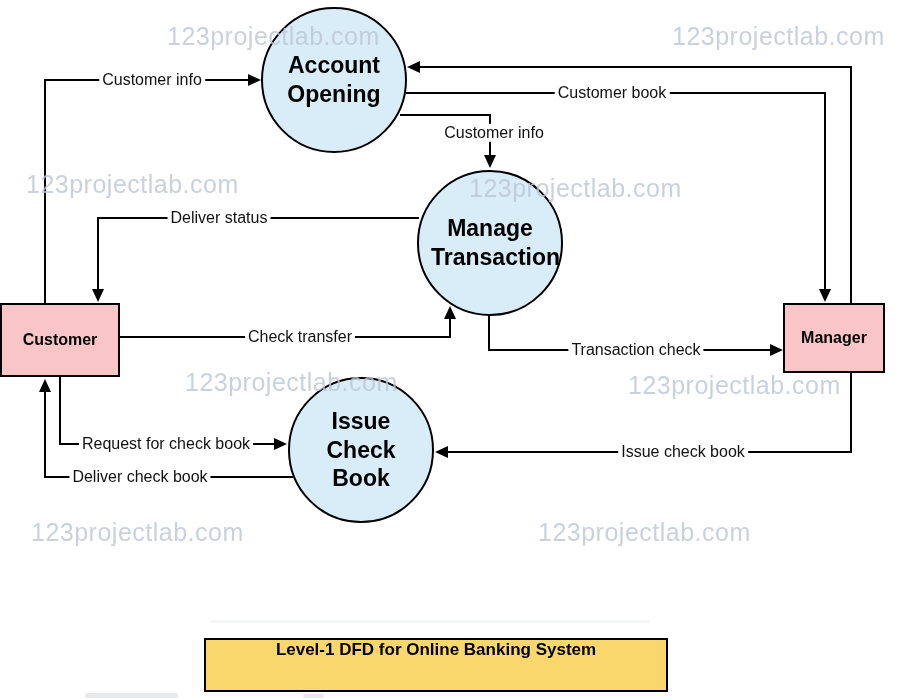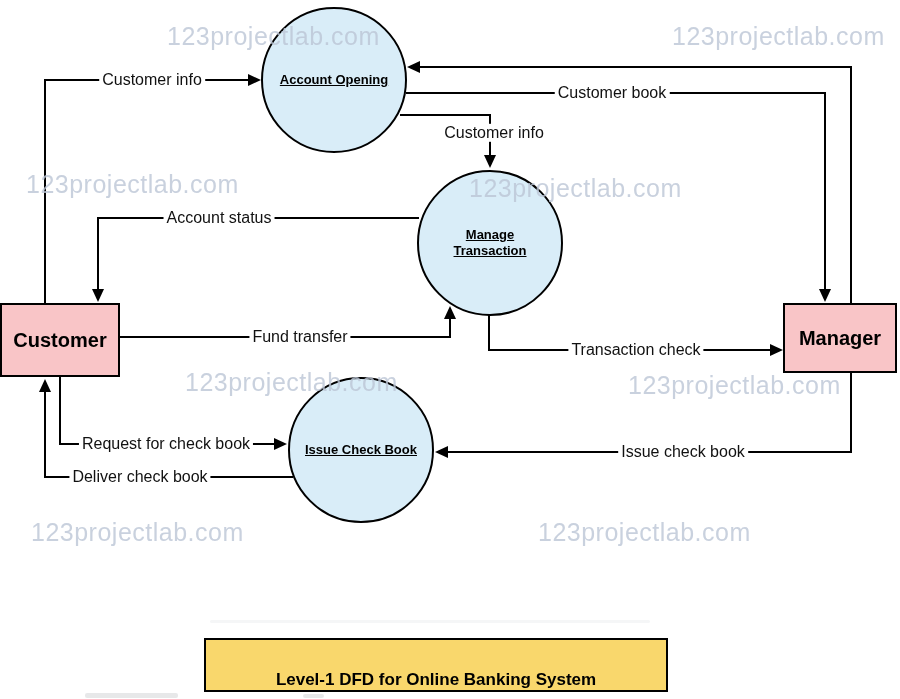--- a/index.html
+++ b/index.html
@@ -25,34 +25,34 @@
   }
   
   .process{
     position:absolute;width:146px;height:146px;border-radius:50%;
     background:var(--process-fill,#d9edf8);border:2px solid var(--line-color,#000);
     box-sizing:border-box;display:flex;align-items:center;justify-content:center;
     z-index:2;
   }
   .process .p-label{
     display:block;width:118px;text-align:center;font-weight:bold;
-    font-size:13px;line-height:1.25;color:#000;text-decoration:underline;
+    font-size:23px;line-height:1.25;color:#000;
   }
   
   .entity{
     position:absolute;background:var(--entity-fill,#f9c5c7);
     border:2px solid var(--line-color,#000);box-sizing:border-box;
     display:flex;align-items:center;justify-content:center;z-index:2;
   }
-  .entity .e-label{font-weight:bold;font-size:20px;color:#000;text-align:right;}
+  .entity .e-label{font-weight:bold;font-size:16px;color:#000;text-align:right;}
   
   .title-box{
     position:absolute;left:204px;top:638px;width:464px;height:54px;
     background:var(--title-fill,#f9d76c);border:2px solid #000;box-sizing:border-box;
-    display:flex;align-items:flex-end;justify-content:center;z-index:2;
+    display:flex;align-items:flex-start;justify-content:center;z-index:2;
   }
   .title-box .t-label{font-weight:bold;font-size:17px;color:#000;}
   
   .wm{
     position:absolute;font-size:25px;color:var(--watermark-color,#bcc6d6);
     opacity:.8;white-space:nowrap;z-index:4;pointer-events:none;letter-spacing:.5px;
   }
   .lbl-layer{position:absolute;inset:0;z-index:3;}
   .line-layer{position:absolute;inset:0;z-index:1;}
   .artifact{position:absolute;background:rgba(120,125,135,.18);border-radius:2px;}
@@ -120,30 +120,30 @@
   <div class="process" style="left:417px;top:170px">
     <span class="p-label">Manage Transaction</span>
   </div>
   <div class="process" style="left:288px;top:377px">
     <span class="p-label">Issue Check Book</span>
   </div>
 
   <div class="entity" style="left:0px;top:303px;width:120px;height:74px">
     <span class="e-label">Customer</span>
   </div>
-  <div class="entity" style="left:783px;top:303px;width:114px;height:70px">
+  <div class="entity" style="left:783px;top:303px;width:102px;height:70px">
     <span class="e-label">Manager</span>
   </div>
 
   <div class="lbl-layer">
     <span class="flow-label" style="left:152px;top:80px">Customer info</span>
     <span class="flow-label" style="left:612px;top:93px">Customer book</span>
     <span class="flow-label" style="left:494px;top:133px">Customer info</span>
-    <span class="flow-label" style="left:219px;top:218px">Account status</span>
-    <span class="flow-label" style="left:300px;top:337px">Fund transfer</span>
+    <span class="flow-label" style="left:219px;top:218px">Deliver status</span>
+    <span class="flow-label" style="left:300px;top:337px">Check transfer</span>
     <span class="flow-label" style="left:636px;top:350px">Transaction check</span>
     <span class="flow-label" style="left:683px;top:452px">Issue check book</span>
     <span class="flow-label" style="left:166px;top:444px">Request for check book</span>
     <span class="flow-label" style="left:140px;top:477px">Deliver check book</span>
   </div>
 
   <div class="title-box">
     <span class="t-label">Level-1 DFD for Online Banking System</span>
   </div>
 

